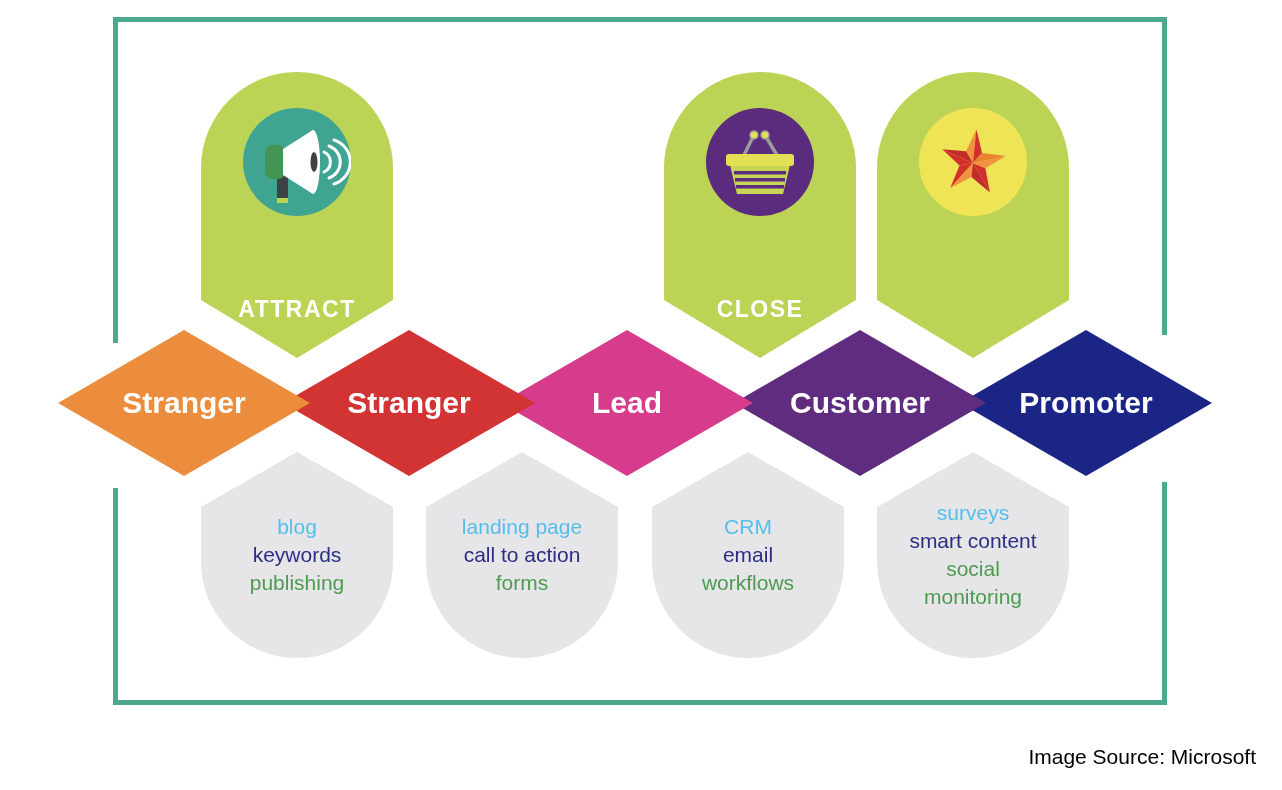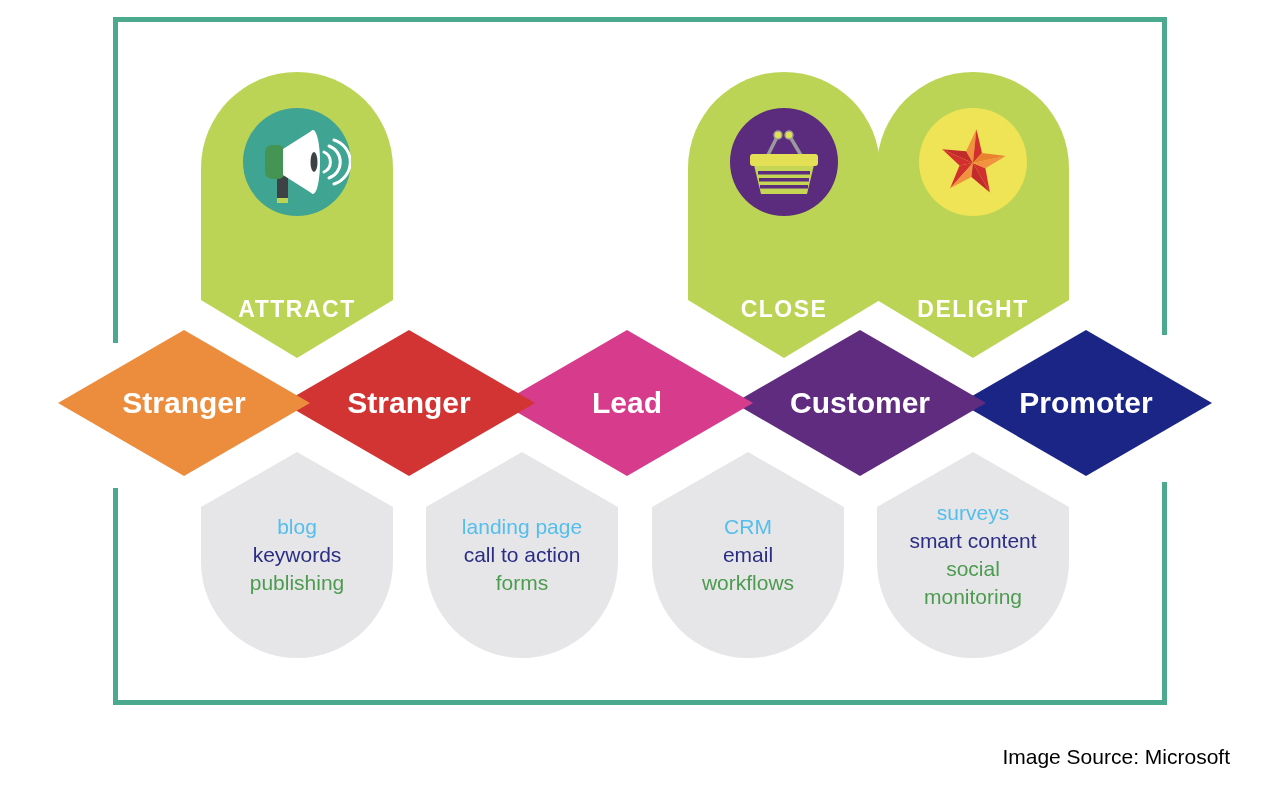--- a/index.html
+++ b/index.html
@@ -50,21 +50,21 @@
   .shield .tool-items{
     position:absolute;left:21px;top:0;width:150px;height:206px;
     display:flex;flex-direction:column;align-items:center;justify-content:center;
     text-align:center;font-size:21px;line-height:28px;
   }
   .tone-blue{color:var(--tool-blue,#54BEEC);}
   .tone-navy{color:var(--tool-navy,#2B2E83);}
   .tone-green{color:var(--tool-green,#4C9B4F);}
 
   .caption{
-    position:absolute;right:52px;top:745px;font-size:21px;color:#000000;
+    position:absolute;right:26px;top:745px;font-size:21px;color:#000000;
   }
 </style>
 </head>
 <body>
 
 <div class="canvas">
 
   <div class="frame-seg frame-top"></div>
   <div class="frame-seg frame-bottom"></div>
   <div class="frame-seg frame-left-upper"></div>
@@ -85,21 +85,21 @@
       <ellipse cx="16" cy="0" rx="7" ry="32" fill="#ffffff"></ellipse>
       <ellipse cx="17" cy="0" rx="3.5" ry="10" fill="#3F4245"></ellipse>
       <path d="M27,-10 A11,11 0 0 1 27,10" fill="none" stroke="#ffffff" stroke-width="3" stroke-linecap="round"></path>
       <path d="M32,-16 A17,17 0 0 1 32,16" fill="none" stroke="#ffffff" stroke-width="3" stroke-linecap="round"></path>
       <path d="M37,-22 A23,23 0 0 1 37,22" fill="none" stroke="#ffffff" stroke-width="3" stroke-linecap="round"></path>
     </svg>
     <div class="label">ATTRACT</div>
   </div>
 
 
-  <div class="badge" style="left:688px">
+  <div class="badge" style="left:664px">
     <svg class="shape" viewBox="0 0 192 286">
       <path class="arch" d="M0,96 A96,96 0 0 1 192,96 L192,228 L96,286 L0,228 Z"></path>
     </svg>
     <svg class="icon" viewBox="-54 -54 108 108">
       <circle class="icon-bg-2" cx="0" cy="0" r="54"></circle>
       <line x1="-6" y1="-27" x2="-17" y2="-5" stroke="#9B9B9B" stroke-width="3.5"></line>
       <line x1="5" y1="-27" x2="18" y2="-5" stroke="#9B9B9B" stroke-width="3.5"></line>
       <circle cx="-6" cy="-27" r="4" fill="#E3E055" stroke="#9B9B9B" stroke-width="1.5"></circle>
       <circle cx="5" cy="-27" r="4" fill="#E3E055" stroke="#9B9B9B" stroke-width="1.5"></circle>
       <polygon points="-30,3 30,3 23,32 -23,32" fill="#C6D554"></polygon>
@@ -123,21 +123,20 @@
         <polygon points="0,1 -32,-9.5 -8,-10" fill="#C22B2B"></polygon>
         <polygon points="0,1 -32,-9.5 -13,5" fill="#D2302F"></polygon>
         <polygon points="0,1 -20,28.5 -13,5" fill="#D2302F"></polygon>
         <polygon points="0,1 -20,28.5 0,15" fill="#F0923F"></polygon>
         <polygon points="0,1 20,28.5 0,15" fill="#C22B2B"></polygon>
         <polygon points="0,1 20,28.5 13,5" fill="#D2302F"></polygon>
         <polygon points="0,1 32,-9.5 13,5" fill="#F0923F"></polygon>
         <polygon points="0,1 32,-9.5 8,-10" fill="#E8822F"></polygon>
       </g>
     </svg>
-    <div class="label">DELIGHT</div>
   </div>
 
   <div class="diamond diamond-0">
     <span>Stranger</span>
   </div>
   <div class="diamond diamond-1">
     <span>Stranger</span>
   </div>
   <div class="diamond diamond-2">
     <span>Lead</span>

